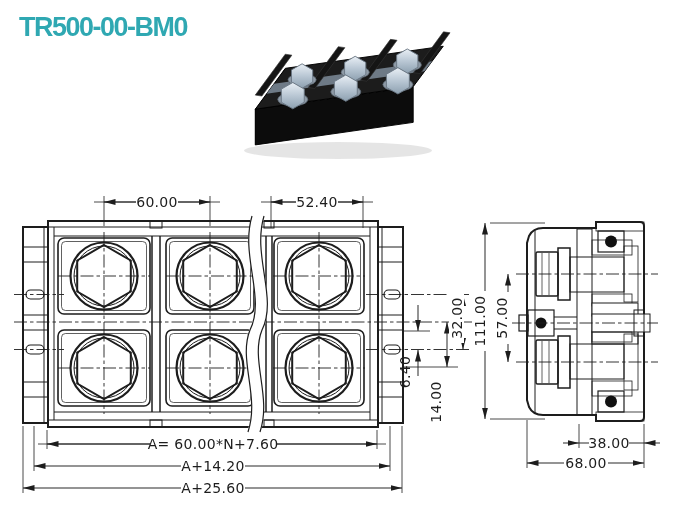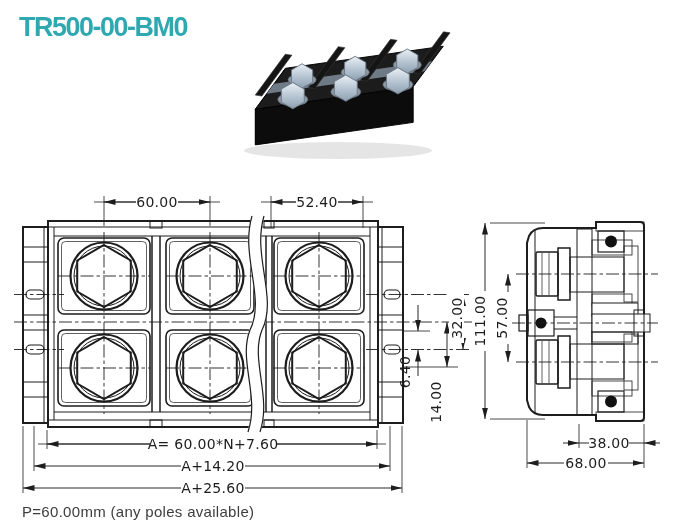--- a/index.html
+++ b/index.html
@@ -303,14 +303,13 @@
       <rect x="589" y="435.5" width="40" height="15" class="xw"></rect>
       <text class="dt" x="609" y="448" text-anchor="middle">38.00</text>
 
       <line x1="527" y1="420" x2="527" y2="468" class="ex"></line>
       <line x1="527" y1="463" x2="644" y2="463" class="dm" marker-start="url(#arr)" marker-end="url(#arr)"></line>
       <rect x="564" y="455.5" width="44" height="15" class="xw"></rect>
       <text class="dt" x="586" y="468" text-anchor="middle">68.00</text>
     </g>
   </svg>
 
-  <div class="footer">P=60.00mm  (any poles available)</div>
 </div>
 
 </body></html>

